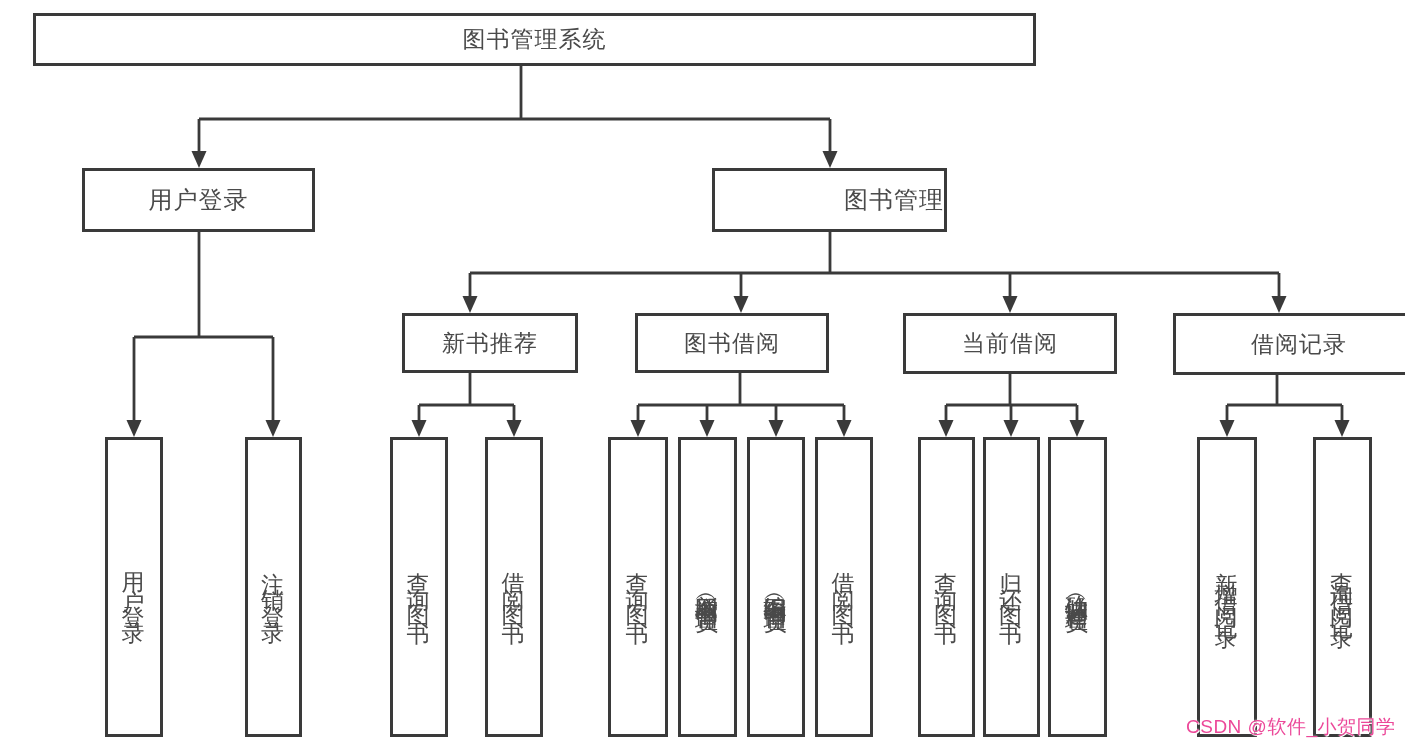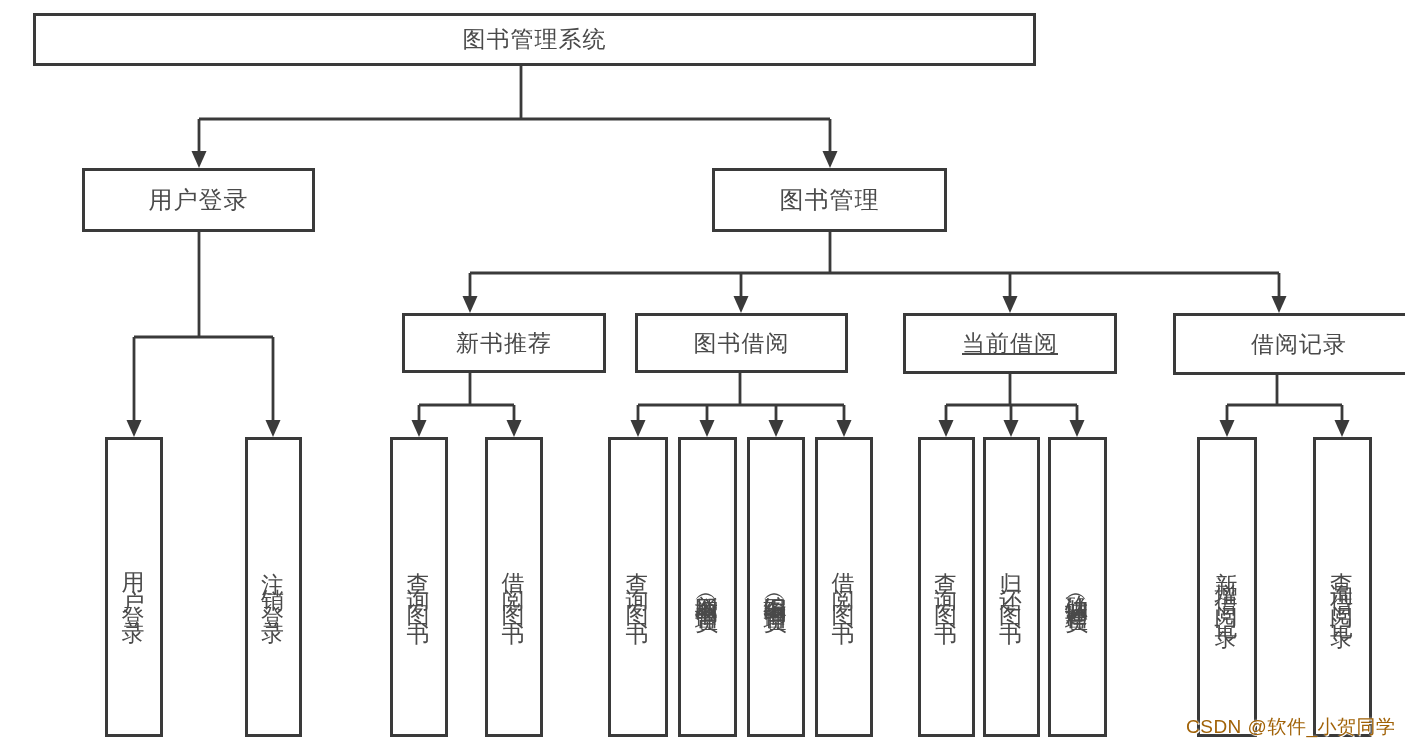--- a/index.html
+++ b/index.html
@@ -19,21 +19,21 @@
   .v-label{
     writing-mode:vertical-rl;text-orientation:mixed;
     font-size:23px;white-space:nowrap;color:#4a4a4a;
   }
   .v4{letter-spacing:0.72em;}
   .v6{letter-spacing:0.48em;}
   .v9{letter-spacing:0.10em;}
   svg.wires{position:absolute;left:0;top:0;z-index:1;}
   .watermark{
     position:absolute;top:714px;left:1186px;z-index:3;
-    font-size:19px;color:#a16207;white-space:nowrap;
+    font-size:19px;color:#ec4899;white-space:nowrap;
     text-shadow:0 0 2px #ffffff,1px 1px 0 #ffffff;
     letter-spacing:0.5px;
   }
 </style>
 </head>
 <body>
 
 <svg class="wires" width="1405" height="747" viewBox="0 0 1405 747" aria-hidden="true">
   <defs>
     <polygon id="ah" points="-7.5,-17 7.5,-17 0,0" fill="#3a3a3a"></polygon>
@@ -103,31 +103,31 @@
   </g>
 </svg>
 
 <div class="node root" style="left:33px;top:13px;width:1003px;height:53px;">
   <span class="h-label">图书管理系统</span>
 </div>
 
 <div class="node lvl2" style="left:82px;top:168px;width:233px;height:64px;">
   <span class="h-label">用户登录</span>
 </div>
-<div class="node lvl2" style="left:712px;top:168px;width:235px;height:64px;">
+<div class="node lvl2" style="left:712px;top:168px;width:235px;height:64px;justify-content:flex-end;">
   <span class="h-label">图书管理</span>
 </div>
 
-<div class="node" style="left:402px;top:313px;width:204px;height:60px;">
+<div class="node" style="left:402px;top:313px;width:176px;height:60px;">
   <span class="h-label">新书推荐</span>
 </div>
-<div class="node" style="left:635px;top:313px;width:213px;height:60px;">
+<div class="node" style="left:635px;top:313px;width:194px;height:60px;">
   <span class="h-label">图书借阅</span>
 </div>
-<div class="node" style="left:903px;top:313px;width:214px;height:61px;text-decoration:underline;">
+<div class="node" style="left:903px;top:313px;width:214px;height:61px;">
   <span class="h-label">当前借阅</span>
 </div>
 <div class="node" style="left:1173px;top:313px;width:252px;height:62px;">
   <span class="h-label">借阅记录</span>
 </div>
 
 <div class="node vnode" style="left:105px;top:437px;width:58px;height:300px;">
   <span class="v-label v4">用户登录</span>
 </div>
 <div class="node vnode" style="left:245px;top:437px;width:57px;height:300px;">

